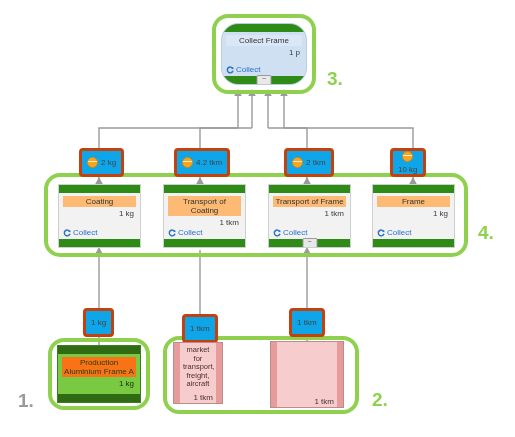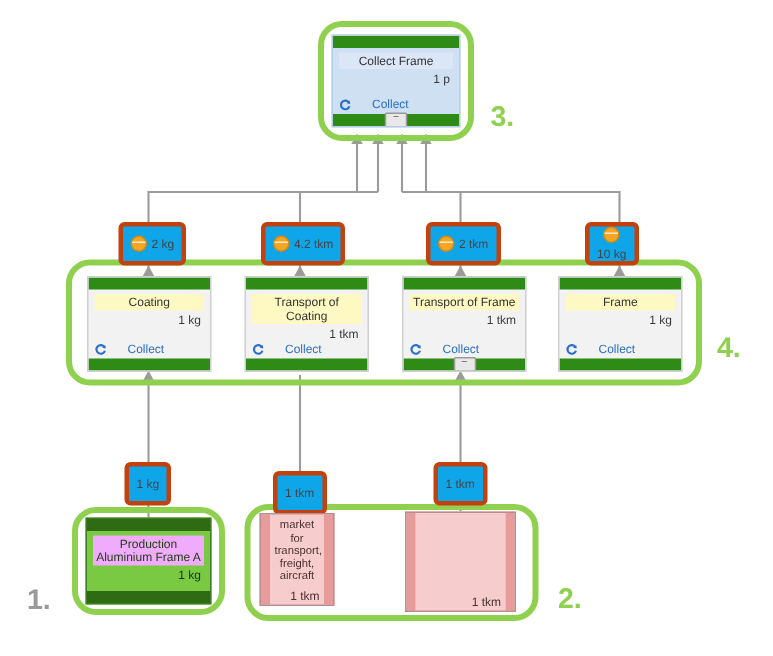--- a/index.html
+++ b/index.html
@@ -73,40 +73,40 @@
     position: relative;
     padding: 3px 4px 0 4px;
     display: flex;
     flex-direction: column;
   }
   .node .title {
     font-size: 8px;
     color: #333333;
     text-align: center;
     line-height: 9px;
-    background: #fef9c3;
+    background: #fdba74;
     padding: 1px 2px;
     align-self: stretch;
   }
   .node .amount {
     font-size: 8px;
     color: #3a3a3a;
     text-align: right;
     margin-top: 2px;
     padding-right: 2px;
   }
   .node .collect {
     position: absolute;
     left: 4px;
     bottom: 2px;
     font-size: 8px;
     color: #2a6fc9;
     display: flex;
     align-items: center;
-    gap: 14px;
+    gap: 2px;
     cursor: pointer;
   }
   .node .collect .cicon {
     width: 8px;
     height: 8px;
     display: inline-block;
   }
 
   
   .node.top {
@@ -115,21 +115,21 @@
   }
   .node.top .title { background: #dbe7f6; }
 
   
   .node.green {
     background: #7ac943;
     border: 1px solid #3f7d22;
   }
   .node.green .bar { background: #2e6b12; }
   .node.green .title {
-    background: #f0abfc;
+    background: #f97316;
     color: #1d3d0d;
   }
   .node.green .amount { color: #14300a; }
 
   
   .node.pink {
     background: #f2b8b8;
     border: 1px solid #b98d8d;
   }
   .node.pink .side {
@@ -252,21 +252,21 @@
   </svg>
 
   <div class="ring" style="left:212px; top:14px; width:104px; height:80px;"></div>
 
   <div class="ring" style="left:44px; top:173px; width:424px; height:84px;"></div>
 
   <div class="ring" style="left:48px; top:338px; width:102px; height:72px;"></div>
 
   <div class="ring" style="left:163px; top:336px; width:196px; height:78px;"></div>
 
-  <div class="node top" style="left:221px; top:23px; width:86px; height:62px;">
+  <div class="node top" style="left:221px; top:23px; width:86px; height:62px;border-radius:17px;">
     <div class="bar header"></div>
     <div class="body">
       <div class="title">Collect Frame</div>
       <div class="amount">1 p</div>
       <div class="collect">
         <span class="cicon">
           <svg viewBox="0 0 10 10" width="8" height="8" xmlns="http://www.w3.org/2000/svg">
             <path d="M8.4 3.2A3.6 3.6 0 1 0 8.7 6" fill="none" stroke="#2a6fc9" stroke-width="1.8"></path>
             <polygon points="8.9,1.2 9.4,4.2 6.4,3.5" fill="#2a6fc9"></polygon>
           </svg>

